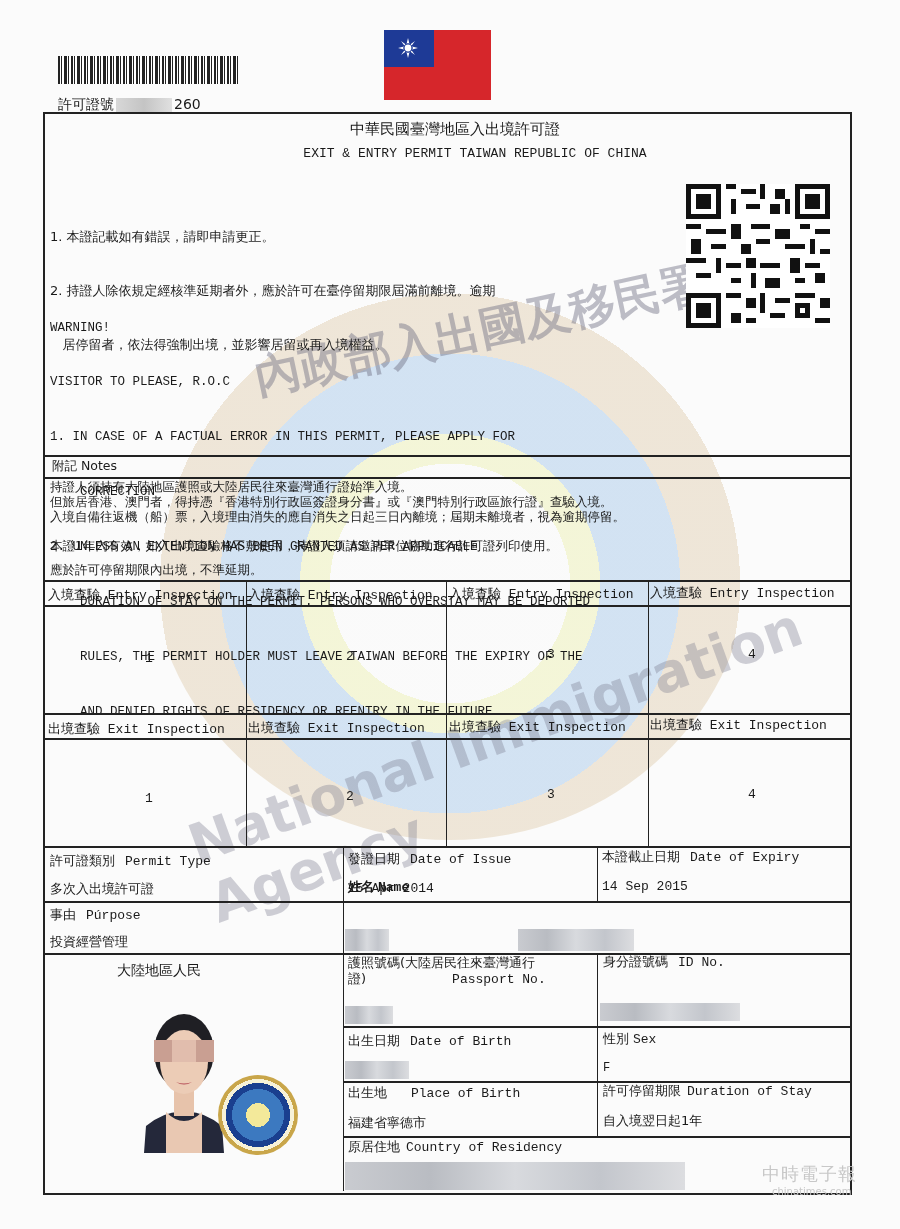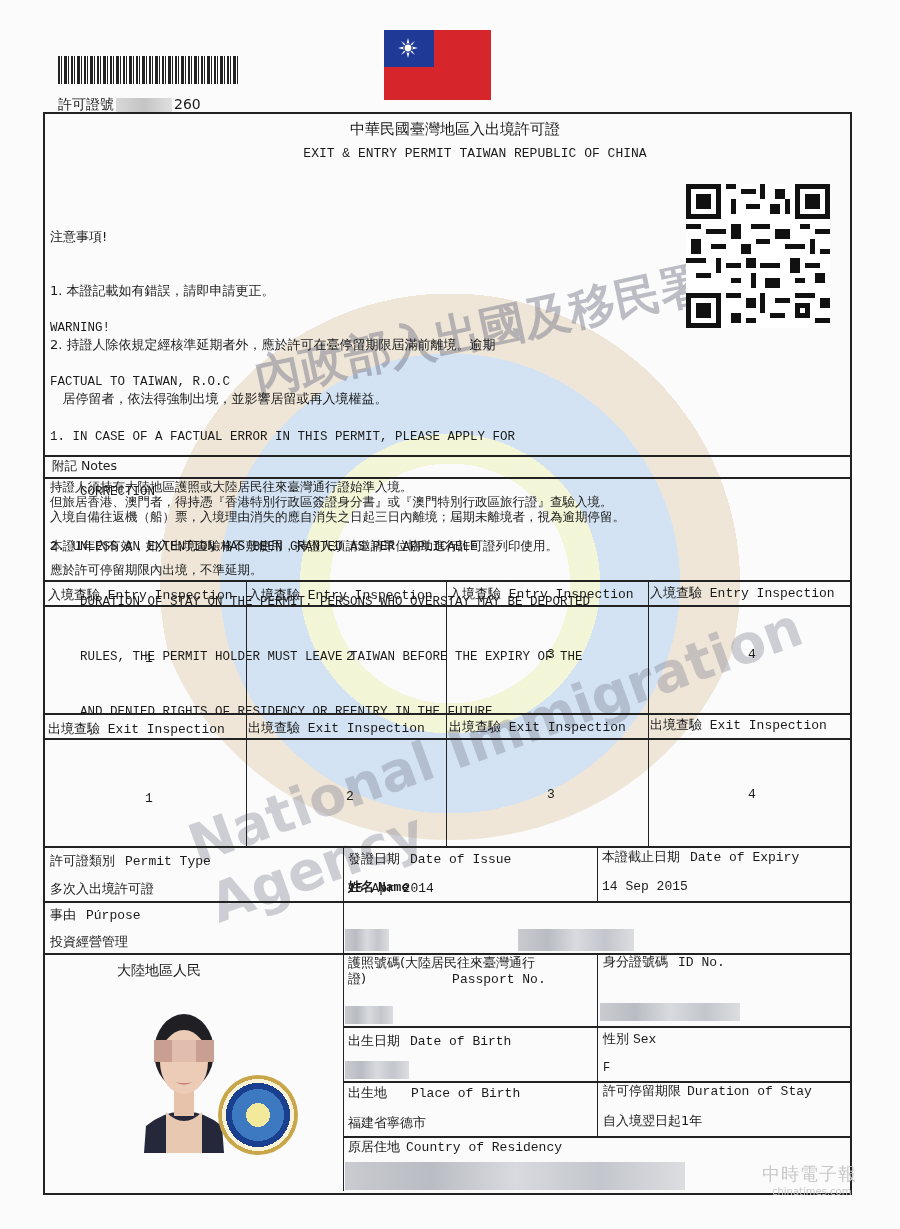--- a/index.html
+++ b/index.html
@@ -131,29 +131,28 @@
       <rect x="23" y="25" width="1" height="1" fill="#fff"></rect>
       <rect x="27" y="23" width="2" height="2"></rect>
       <rect x="9" y="26" width="2" height="2"></rect>
     <rect x="17" y="26" width="3" height="1"></rect>
       <rect x="26" y="27" width="3" height="1"></rect>
       <rect x="12" y="27" width="2" height="1"></rect>
   </g>
 </svg>
 
 <div class="abs notice cjk" style="top:192px;font-size:13px;">
-  <div>注意事項!</div>
   <div>1. 本證記載如有錯誤，請即申請更正。</div>
   <div>2. 持證人除依規定經核準延期者外，應於許可在臺停留期限屆滿前離境。逾期</div>
   <div>   居停留者，依法得強制出境，並影響居留或再入境權益。</div>
 </div>
 
 <div class="abs notice mono" style="top:282px;font-size:12.5px;line-height:18.3px;">
   <div>WARNING!</div>
-  <div>FACTUAL TO TAIWAN, R.O.C</div>
+  <div>VISITOR TO PLEASE, R.O.C</div>
   <div>1. IN CASE OF A FACTUAL ERROR IN THIS PERMIT, PLEASE APPLY FOR</div>
   <div>    CORRECTION</div>
   <div>2. UNLESS AN EXTENTION HAS BEEN GRANTED AS PER APPLICABLE</div>
   <div>    DURATION OF STAY ON THE PERMIT. PERSONS WHO OVERSTAY MAY BE DEPORTED</div>
   <div>    RULES, THE PERMIT HOLDER MUST LEAVE TAIWAN BEFORE THE EXPIRY OF THE</div>
   <div>    AND DENIED RIGHTS OF RESIDENCY OR REENTRY IN THE FUTURE.</div>
 </div>
 
 <div class="line" style="left:45px;top:455px;width:805px;height:1.5px;"></div>
 <div class="line" style="left:45px;top:477px;width:805px;height:1.5px;"></div>

